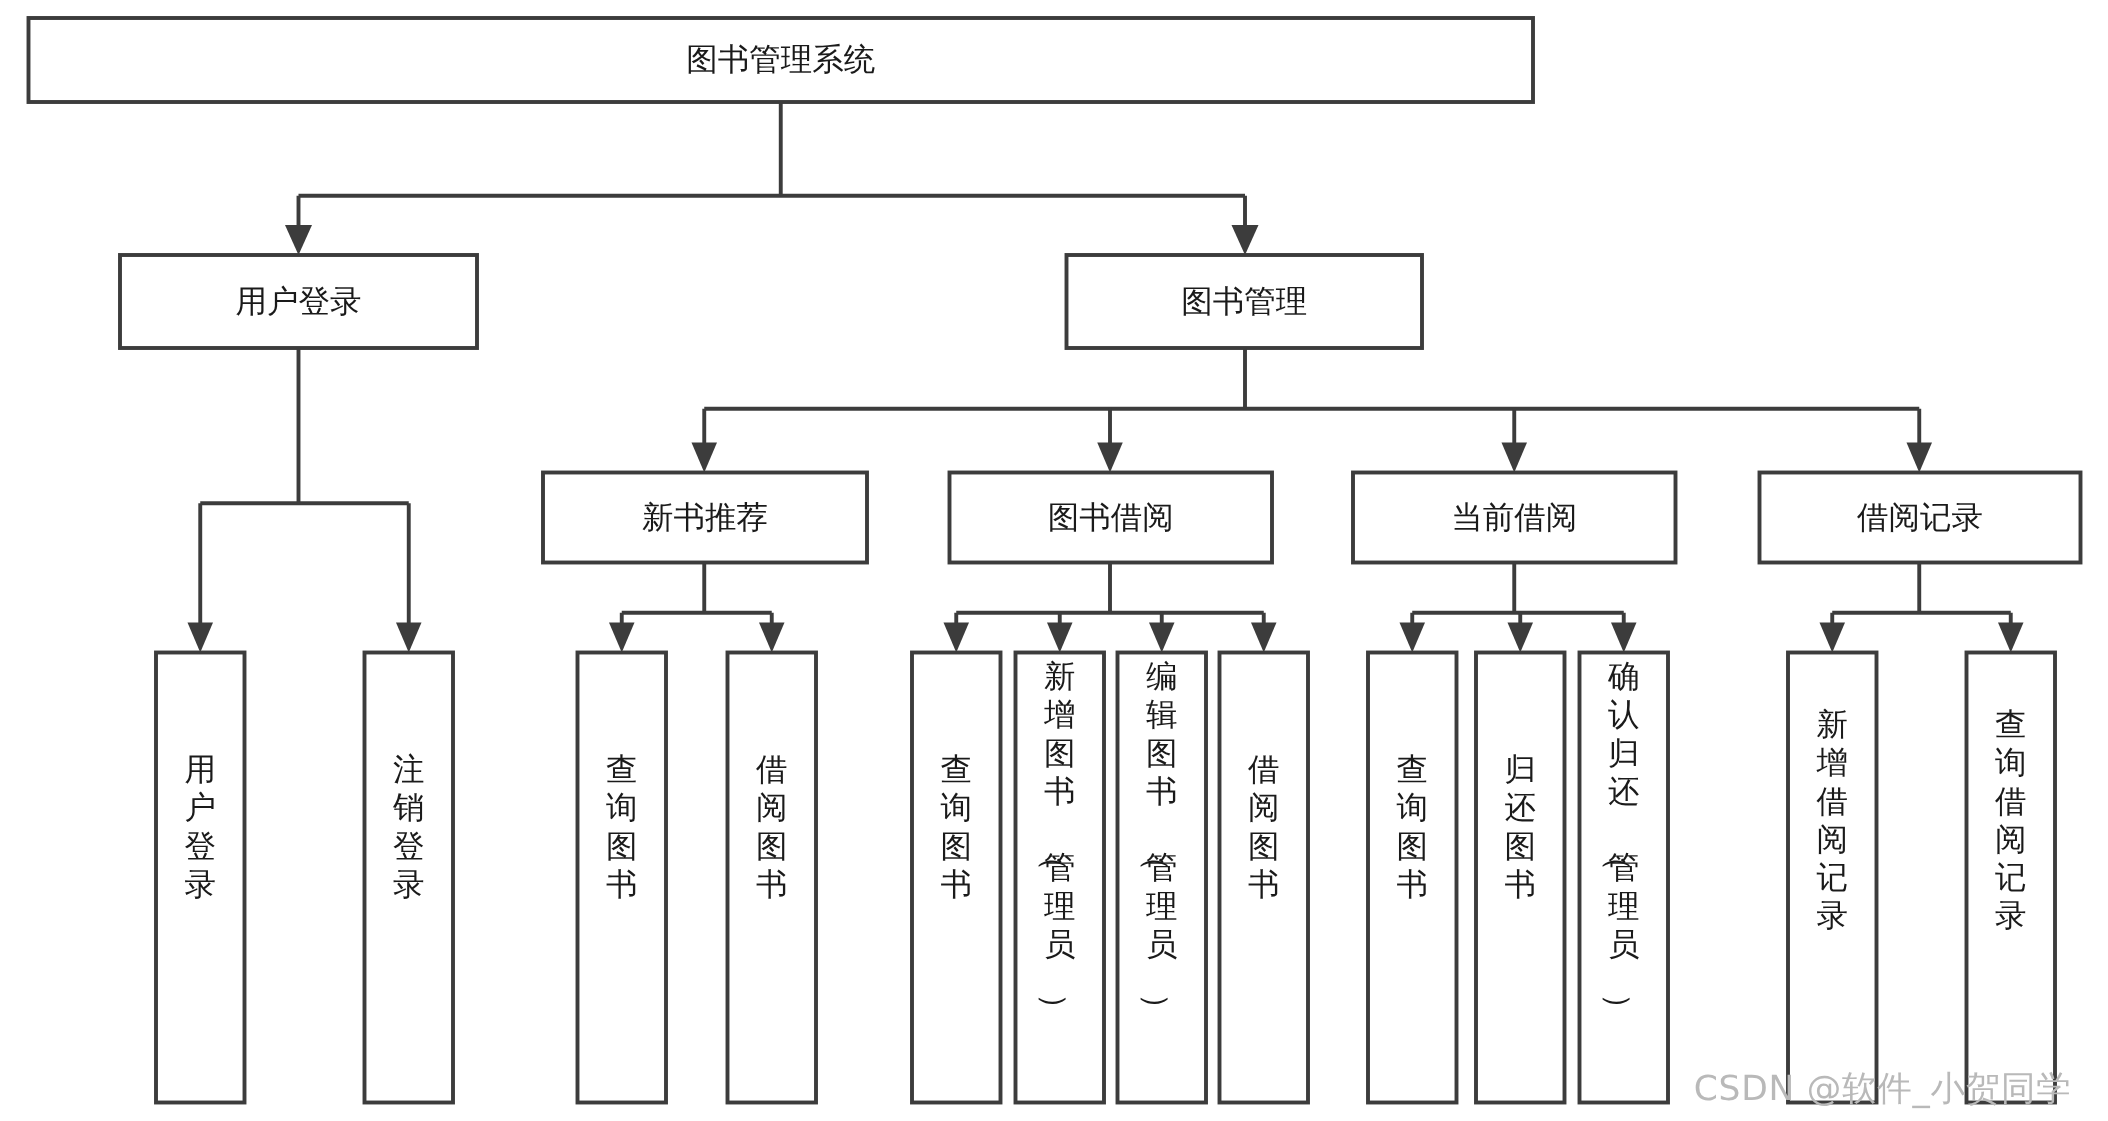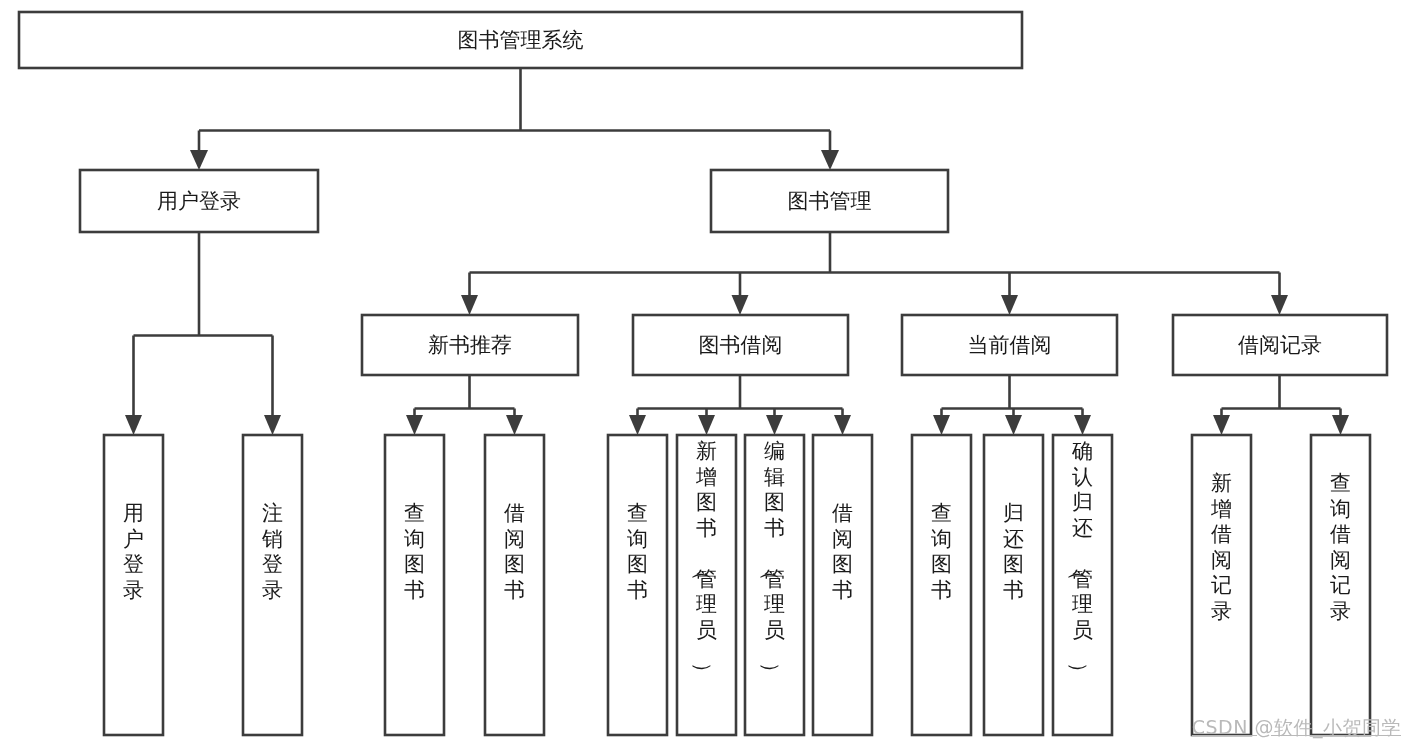--- a/index.html
+++ b/index.html
@@ -45,29 +45,28 @@
     stroke-width: 2.6;
     stroke-linecap: butt;
     stroke-linejoin: miter;
   }
   .arrowhead {
     fill: #3c3c3c;
     stroke: none;
   }
   .watermark {
     position: absolute;
-    right: 4px;
+    right: 24px;
     bottom: 6px;
     font-family: "DejaVu Sans", "Liberation Sans", sans-serif;
-    font-size: 19px;
+    font-size: 23px;
     color: #b9b9b9;
     letter-spacing: 0.5px;
     white-space: nowrap;
     user-select: none;
-    text-decoration: underline;
   }
 </style>
 </head>
 <body>
 
 <svg id="diagram" viewBox="0 0 1405 747" xmlns="http://www.w3.org/2000/svg">
 
   <g>
 
     <path class="edge" d="M 520.5 68 L 520.5 130.5"></path>

